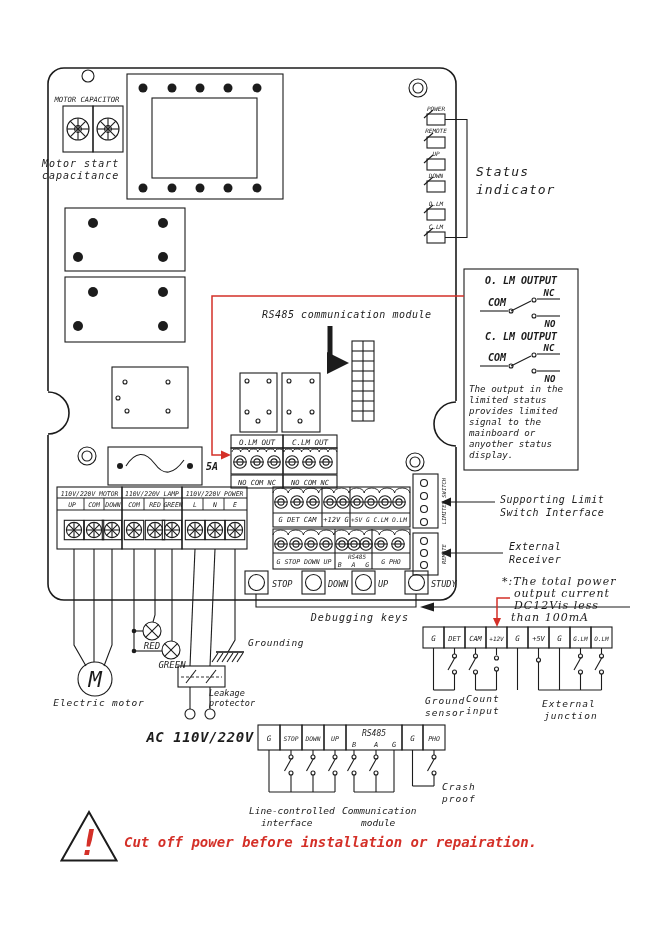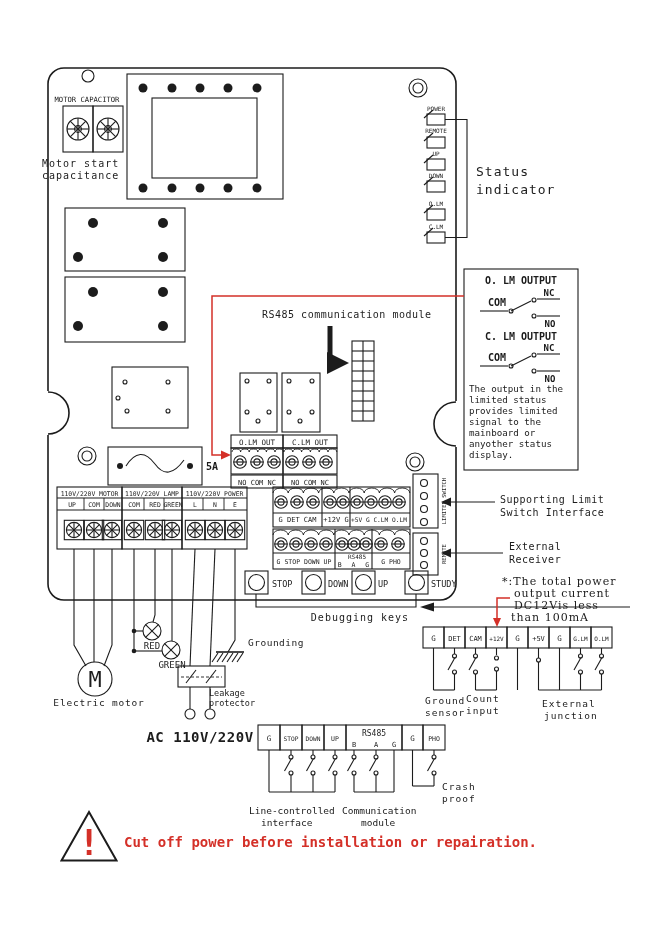--- a/index.html
+++ b/index.html
@@ -1,16 +1,16 @@
 <!DOCTYPE html>
 <html><head>
 <meta charset="utf-8">
 <style>
   html,body{margin:0;padding:0;background:#fff;}
-  .stage{position:relative;width:650px;height:929px;background:#ffffff;overflow:hidden;}
+  .stage{position:relative;width:650px;height:929px;background:#ffffff;overflow:hidden;font-style:italic;}
   svg{position:absolute;left:0;top:0;}
   svg text{font-family:"DejaVu Sans Mono",monospace;fill:#1c1c1c;}
   .ser{font-family:"DejaVu Serif",serif;}
   .s{stroke:#1c1c1c;fill:none;stroke-width:1.1;}
   .s2{stroke:#1c1c1c;fill:none;stroke-width:1.6;}
   .sthin{stroke:#1c1c1c;fill:none;stroke-width:0.9;}
   .dot{fill:#1c1c1c;stroke:none;}
   .red{stroke:#d43028;fill:none;stroke-width:1.5;}
   .redf{fill:#d43028;stroke:none;}
   .redt{fill:#d43028;}

